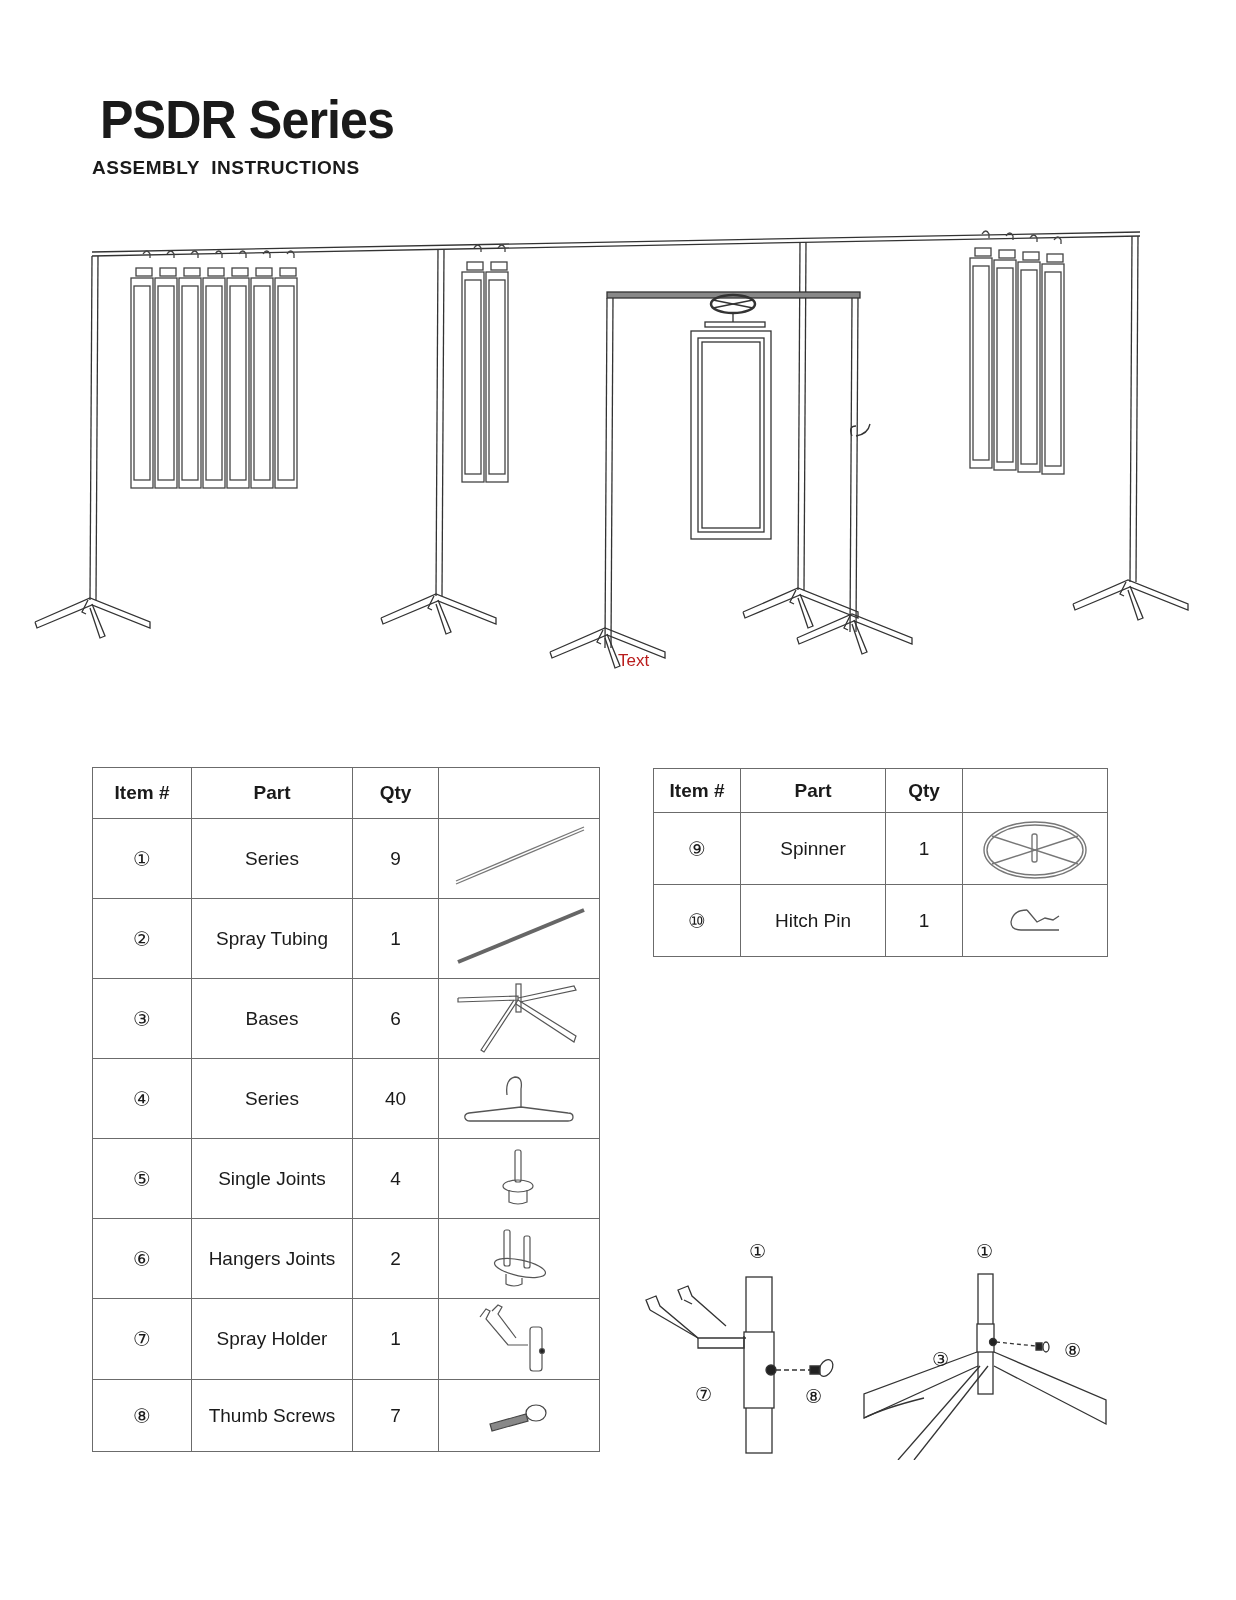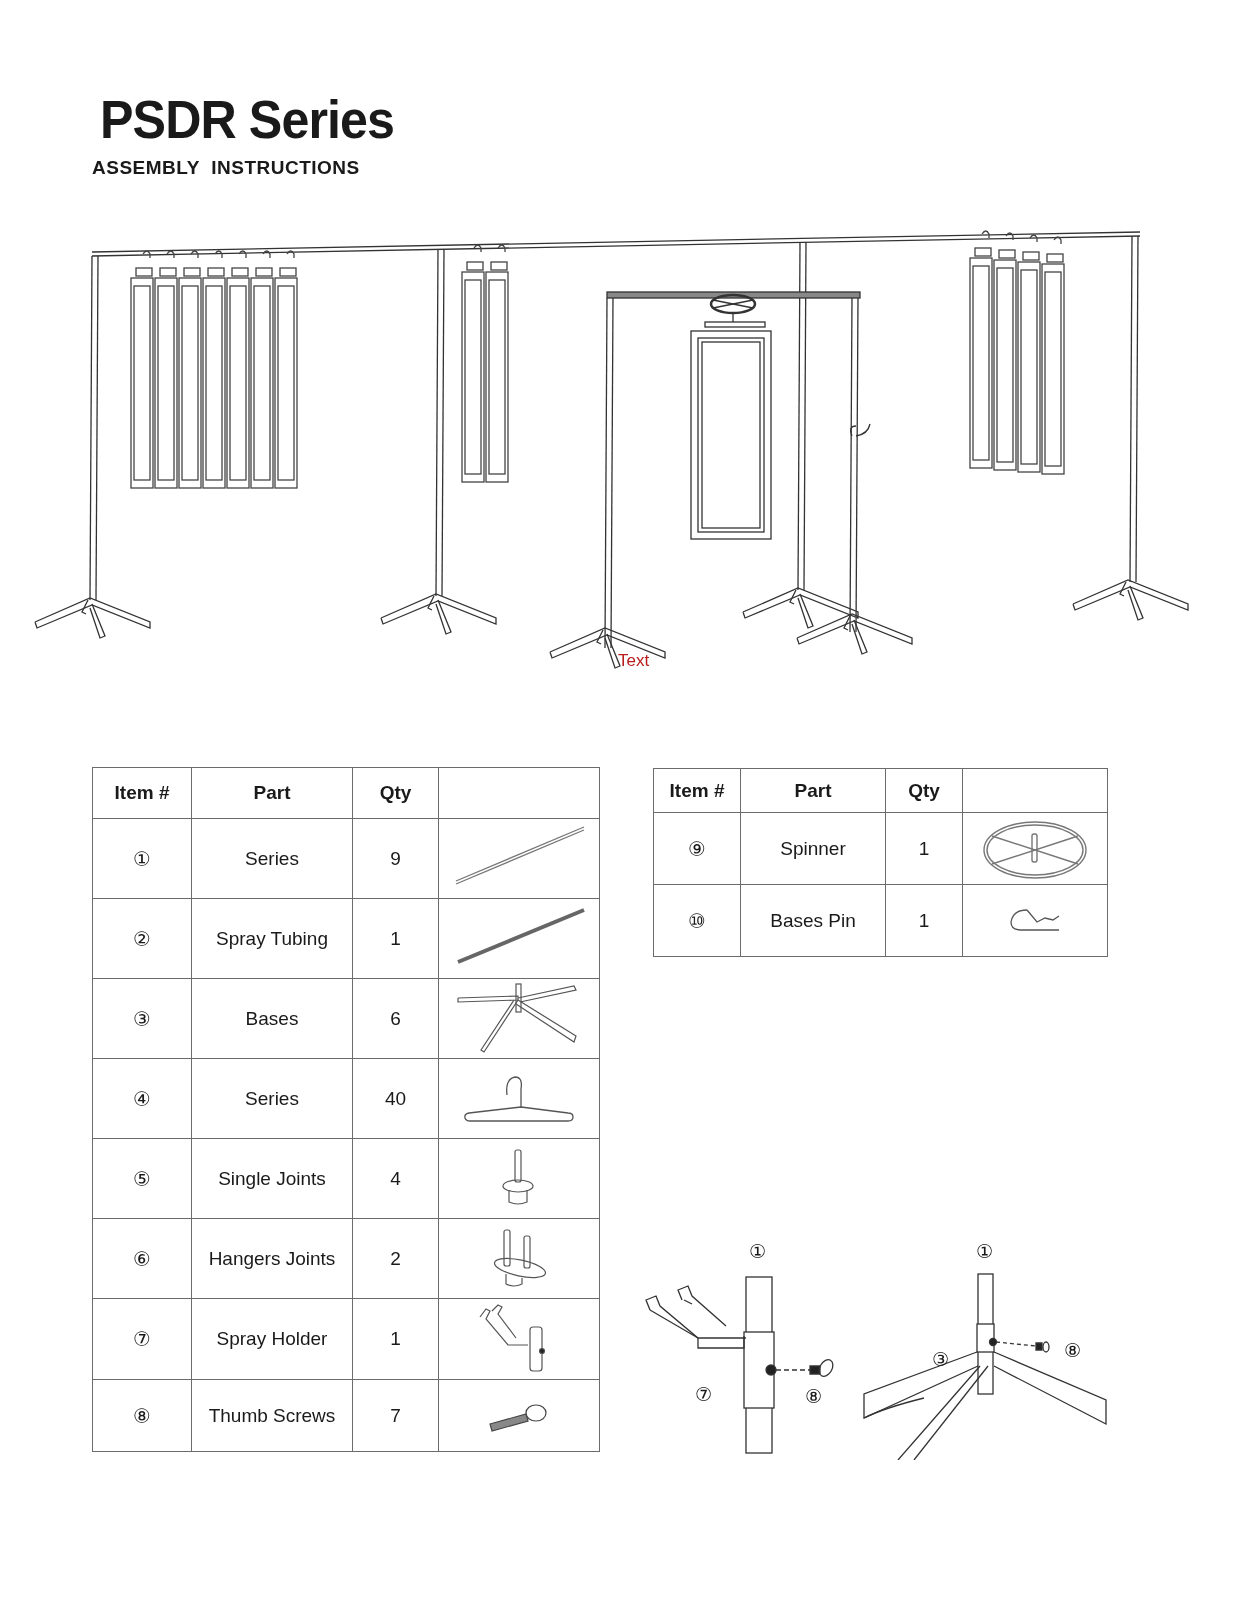--- a/index.html
+++ b/index.html
@@ -219,21 +219,21 @@
         <ellipse cx="55" cy="34" rx="51" ry="28"></ellipse>
         <ellipse cx="55" cy="34" rx="48" ry="25"></ellipse>
         <line x1="12" y1="20" x2="98" y2="48"></line>
             <line x1="12" y1="48" x2="98" y2="20"></line>
         <rect x="52" y="18" width="5" height="28" rx="2"></rect>
       </svg>
     </td>
   </tr>
   <tr style="height:72px;">
     <td class="circ">⑩</td>
-    <td>Bases Pin</td>
+    <td>Hitch Pin</td>
     <td>1</td>
     <td>
       <svg class="illus" width="60" height="34" viewBox="0 0 60 34" fill="none" stroke="#555" stroke-width="1.3">
         <path d="M22 6 q-14 0 -16 12 q0 8 10 8 h38"></path>
         <path d="M22 6 l10 12 l8 -4 l8 2 l6 -4"></path>
       </svg>
     </td>
   </tr>
 </tbody>
   </table>

